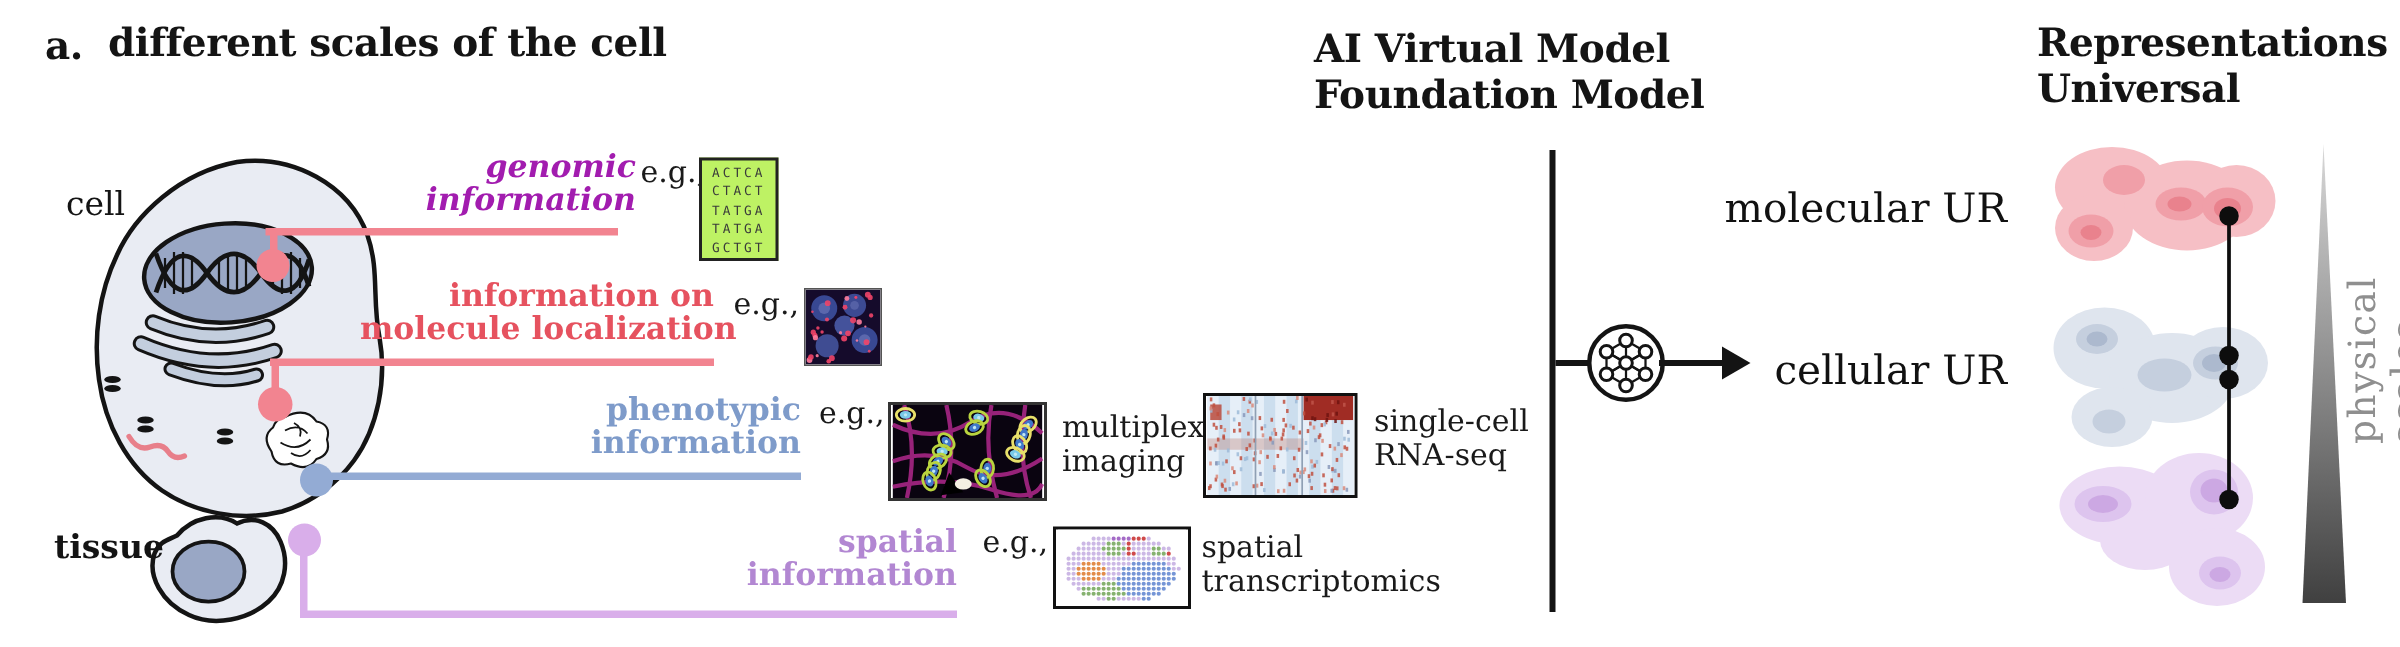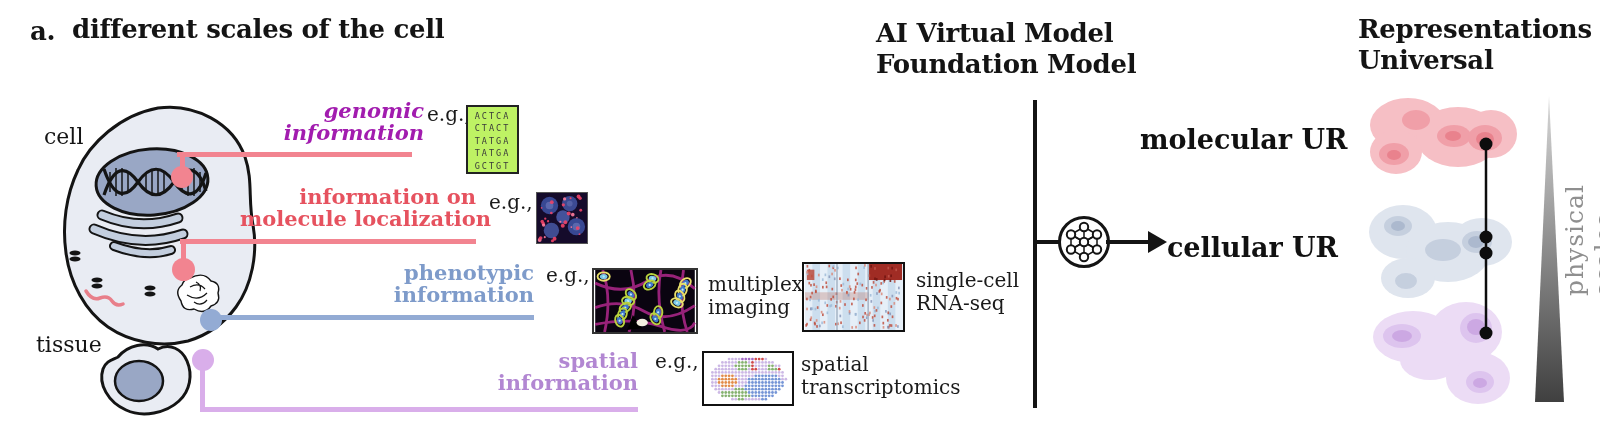--- a/index.html
+++ b/index.html
@@ -5,21 +5,21 @@
   html,body{margin:0;padding:0;background:#fff;}
   #fig{position:relative;width:1600px;height:431px;background:#fff;overflow:hidden;
        font-family:"DejaVu Serif","Liberation Serif",serif;color:#141414;}
   .abs{position:absolute;}
   .h1{font-size:26px;font-weight:bold;line-height:31px;letter-spacing:-0.3px;}
   .mod-label{position:absolute;text-align:right;font-weight:bold;font-size:21px;line-height:21.5px;white-space:nowrap;}
   .eg{position:absolute;font-size:20px;color:#1a1a1a;}
   .caption{position:absolute;font-size:20px;line-height:23px;color:#1a1a1a;}
   .hline,.vline{position:absolute;}
   .cdot{position:absolute;border-radius:50%;}
-  .ur-label{position:absolute;font-size:27px;color:#111;text-align:right;white-space:nowrap;font-weight:bold;}
+  .ur-label{position:absolute;font-size:27px;color:#111;text-align:right;white-space:nowrap;}
   .small-label{position:absolute;font-size:22px;color:#141414;}
   .imgbox{position:absolute;box-sizing:border-box;}
   #dna-box{border:2px solid #222;background:#bef264;text-align:center;
            font-family:"DejaVu Sans Mono","Liberation Mono",monospace;
            font-size:8.5px;line-height:12.4px;letter-spacing:2px;color:#3a3a3a;padding-top:3px;}
   #model-circle{position:absolute;border:3px solid #141414;border-radius:50%;background:#fff;}
   #arrowhead{position:absolute;width:0;height:0;border-top:11px solid transparent;
              border-bottom:11px solid transparent;border-left:19px solid #141414;}
   #phys-label{position:absolute;writing-mode:vertical-rl;transform:rotate(180deg);
               font-size:25px;color:#8f8f8f;letter-spacing:1px;display:flex;align-items:center;}
@@ -87,21 +87,21 @@
     <g stroke="#141414" stroke-width="1.4" fill="#fff">
       <path d="M150,183 q14,-7 21,3 q10,2 7,12 q3,10 -7,13 q-6,9 -17,3 q-11,3 -13,-8 q-7,-10 1,-16 q2,-6 8,-7 Z"></path>
       <path d="M150,192 q9,-5 15,2 M147,200 q11,7 20,-2 M154,207 q7,5 13,-2 M156,187 q6,3 4,9" fill="none" stroke-width="1.2"></path>
     </g>
     <path d="M78,262 C88,250 106,246 118,254 C130,248 142,254 147,266
       C153,280 150,296 139,306 C126,318 103,323 86,315 C68,307 58,289 63,274 C66,266 72,265 78,262 Z" fill="#e9ecf3" stroke="#141414" stroke-width="3"></path>
     <ellipse cx="99" cy="286" rx="24" ry="20" fill="#99a7c5" stroke="#141414" stroke-width="2.5"></ellipse>
   </svg>
 
   <div class="small-label" style="left:44px;top:124px;">cell</div>
-  <div class="small-label" style="left:36px;top:332px;">tissue</div>
+  <div class="small-label" style="left:36px;top:352px;font-weight:bold;">tissue</div>
 
   <div class="hline" style="left:177px;top:152px;width:235px;height:5px;background:#f28490;"></div>
   <div class="vline" style="left:180px;top:154px;width:5px;height:18px;background:#f28490;"></div>
   <div class="cdot" style="left:171px;top:166px;width:22px;height:22px;background:#f28490;"></div>
 
   <div class="hline" style="left:180px;top:239px;width:296px;height:5px;background:#f28490;"></div>
   <div class="vline" style="left:181px;top:241px;width:5px;height:24px;background:#f28490;"></div>
   <div class="cdot" style="left:172px;top:258px;width:23px;height:23px;background:#f28490;"></div>
 
   <div class="hline" style="left:211px;top:315px;width:323px;height:5px;background:#93abd4;"></div>

